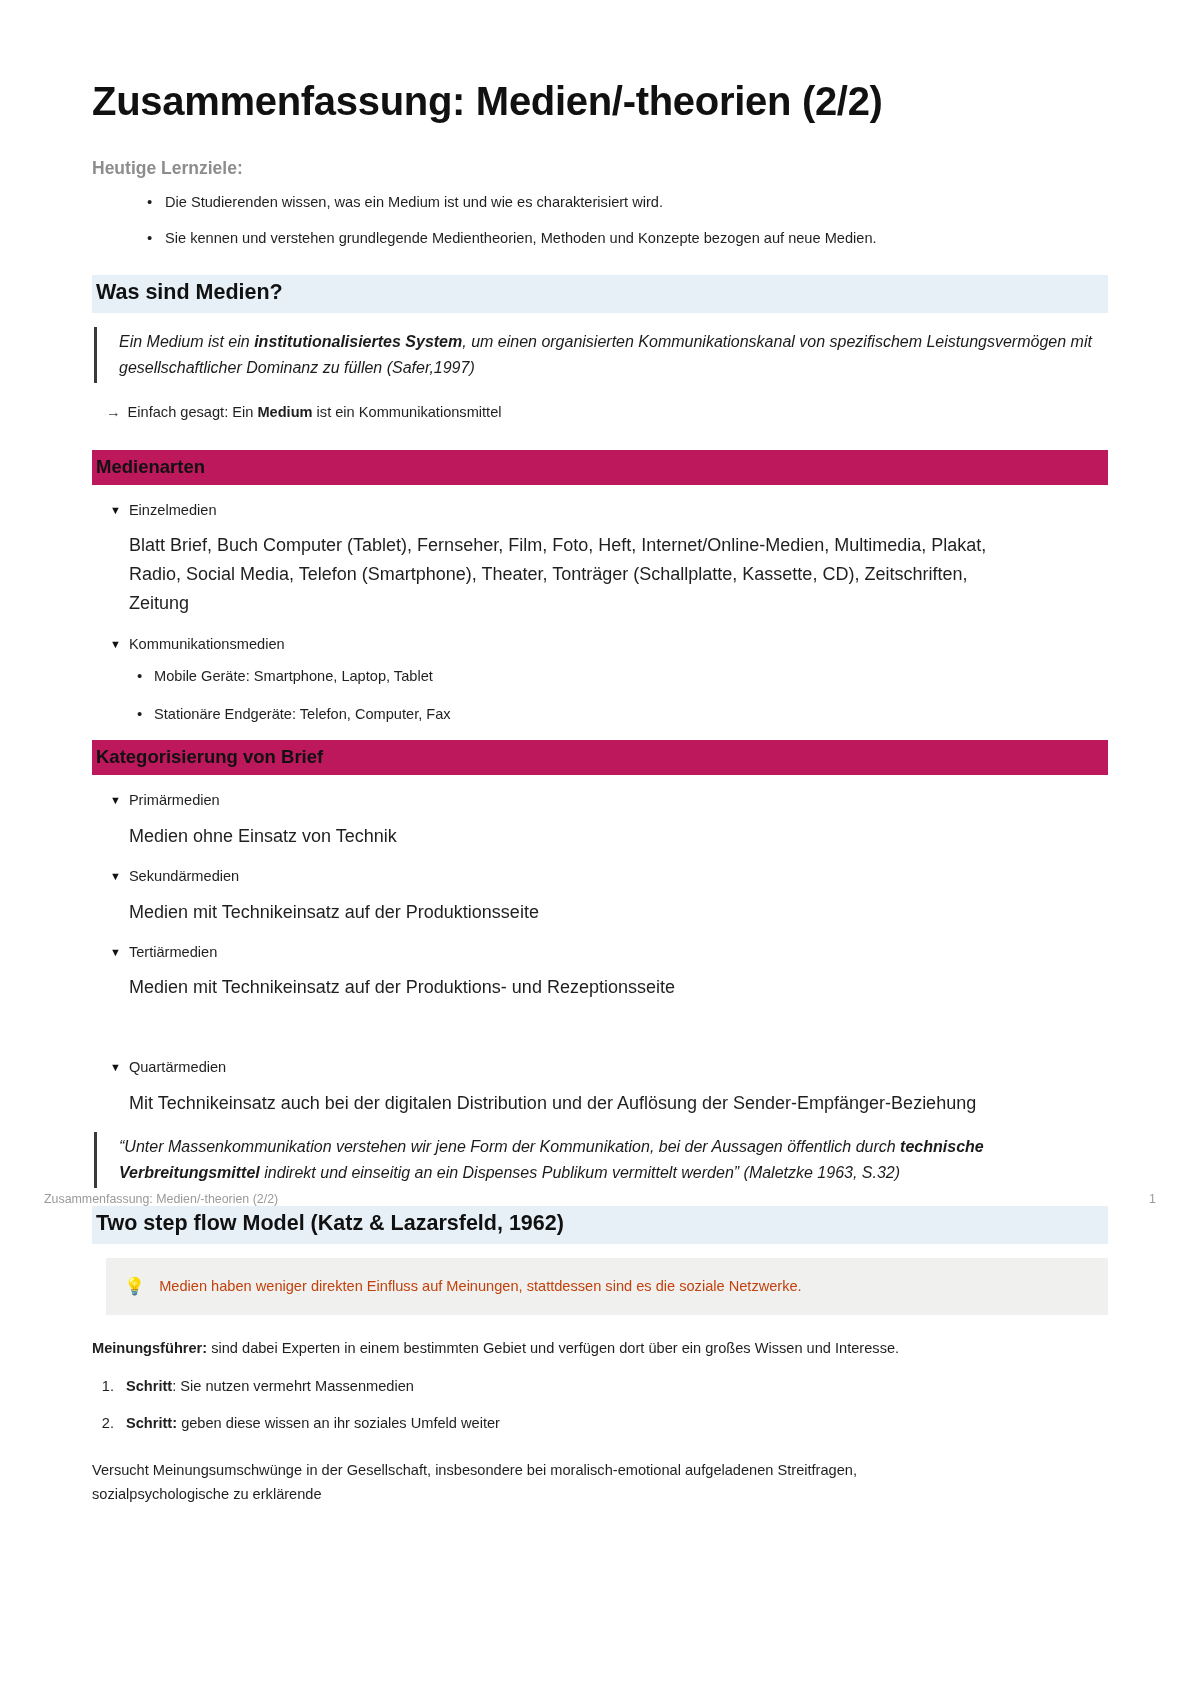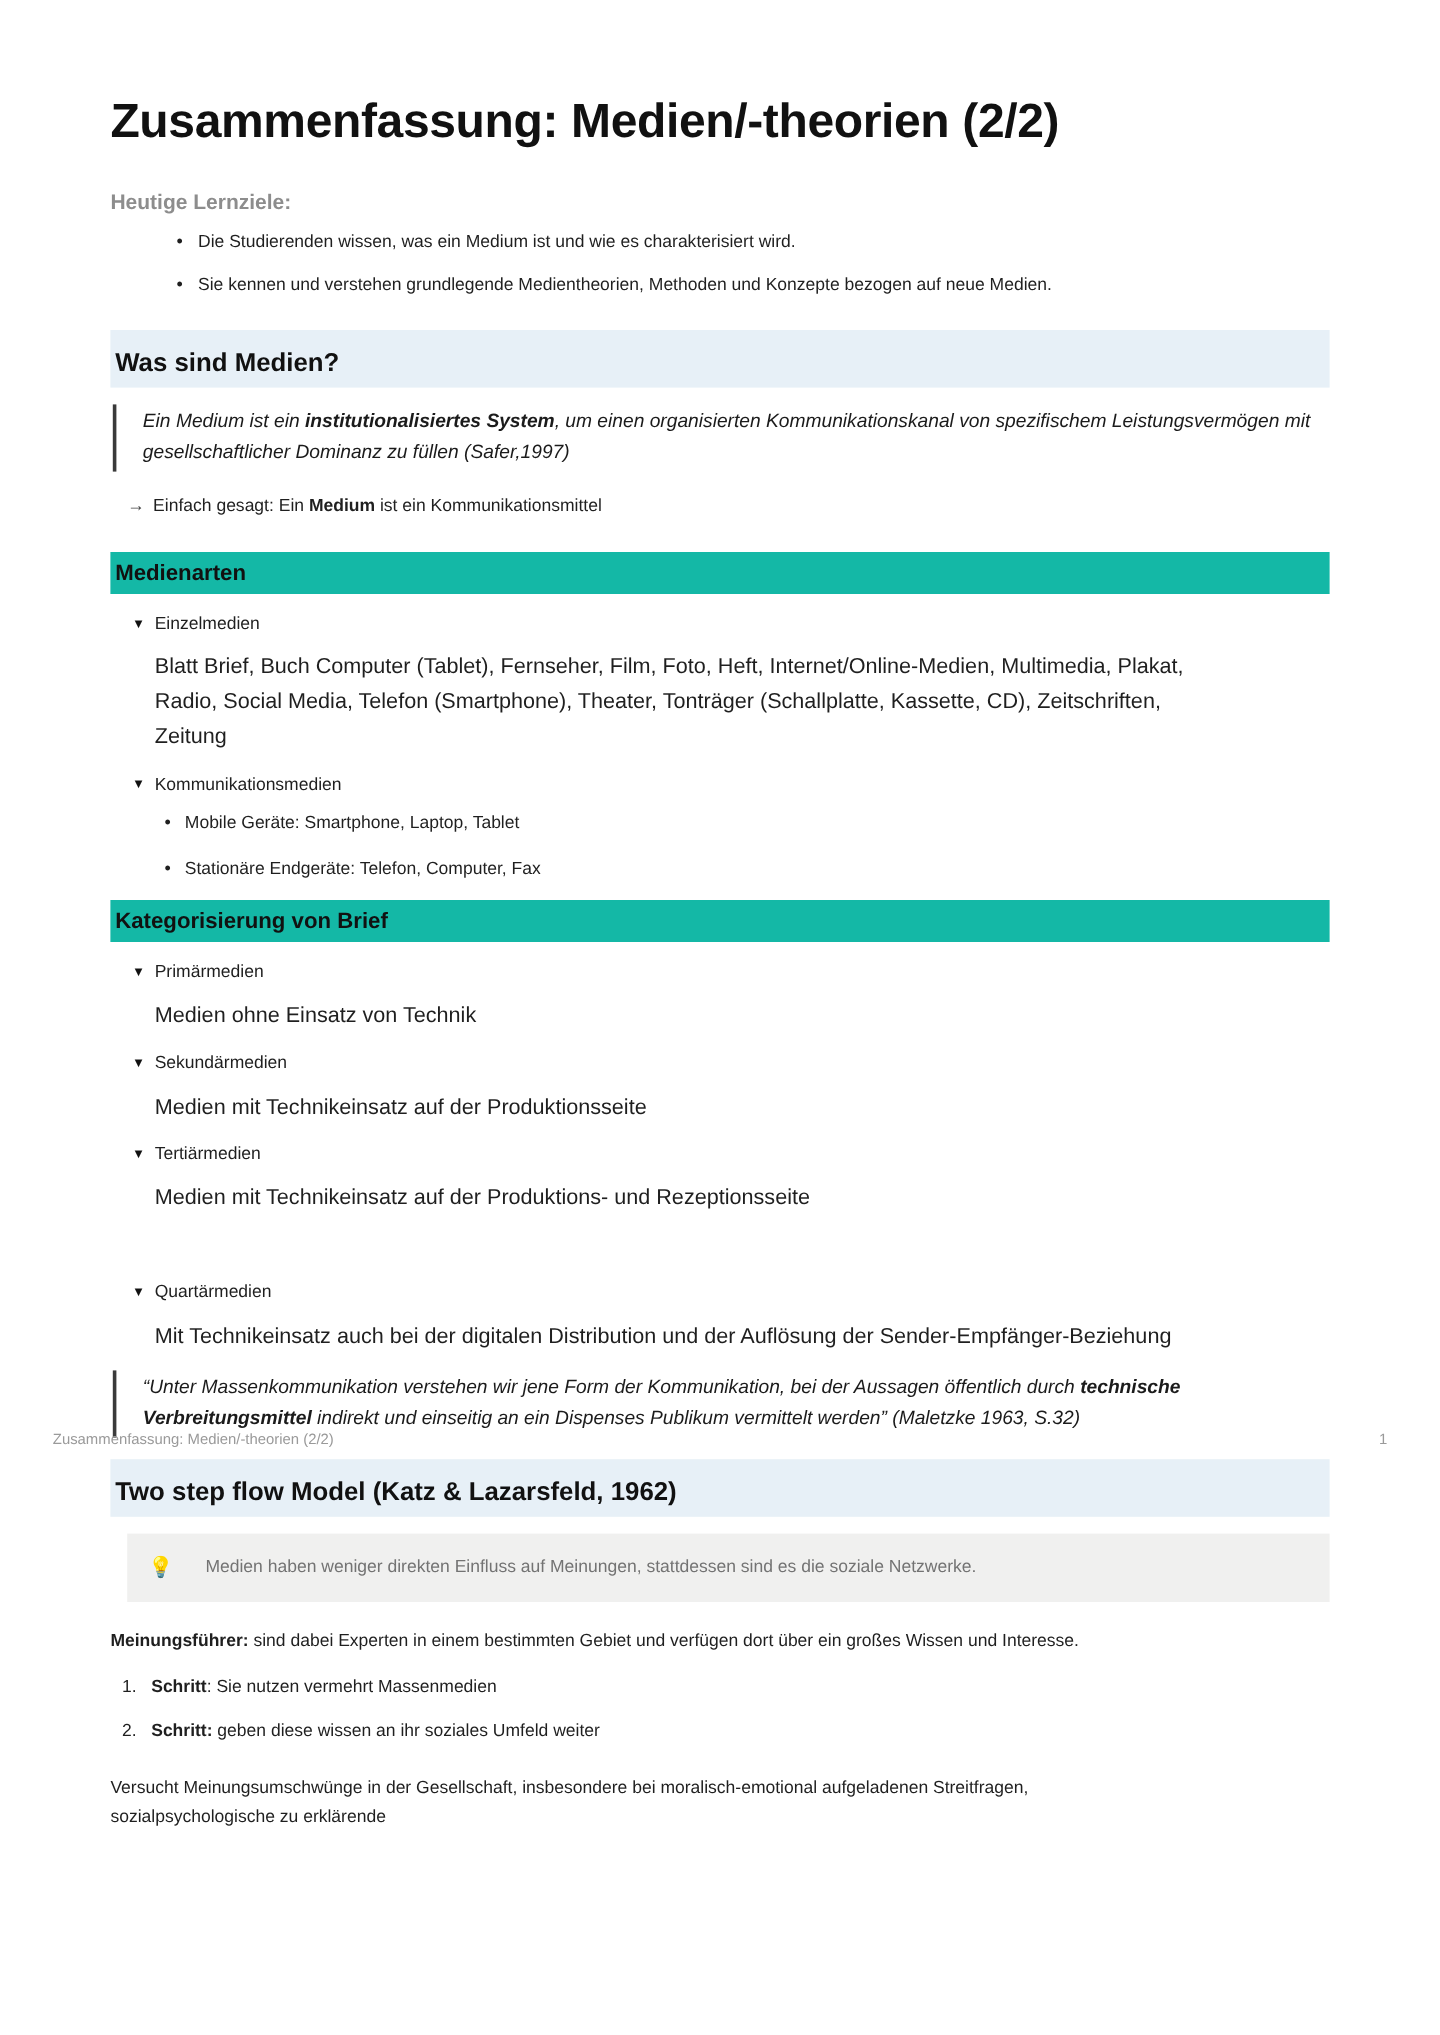--- a/index.html
+++ b/index.html
@@ -58,26 +58,26 @@
     left: -18px;
     top: -1px;
     font-size: 15px;
     color: #1f1f1f;
   }
 
   .section-head {
     font-size: 21.5px;
     font-weight: bold;
     color: #111111;
-    padding: 14px 6px 6px 4px;
+    padding: 4px 6px 6px 4px;
     margin: 0 0 14px 0;
     line-height: 1.28;
   }
   .section-head.blue { background: #e7f0f7; }
-  .section-head.green { background: #14b8a6; font-size: 18.5px; padding: 5px 6px 6px 4px;}
+  .section-head.green { background: #be185d; font-size: 18.5px; padding: 5px 6px 6px 4px;}
 
   .quote {
     border-left: 3px solid #3a3a3a;
     padding: 2px 0 2px 22px;
     margin: 0 0 18px 2px;
     font-style: italic;
     font-size: 16px;
     line-height: 1.62;
     color: #1b1b1b;
   }
@@ -144,22 +144,21 @@
   }
   .callout .bulb {
     font-size: 17px;
     line-height: 1.2;
     flex: 0 0 auto;
     margin-top: 1px;
   }
   .callout .callout-text {
     font-size: 14.6px;
     line-height: 1.5;
-    color: #737373;
-    margin-left: 12px;
+    color: #c2410c;
   }
 
   .lead-line {
     font-size: 14.6px;
     line-height: 1.6;
     margin: 0 0 14px 0;
     color: #1f1f1f;
   }
   .lead-line b { font-weight: bold; }
 

